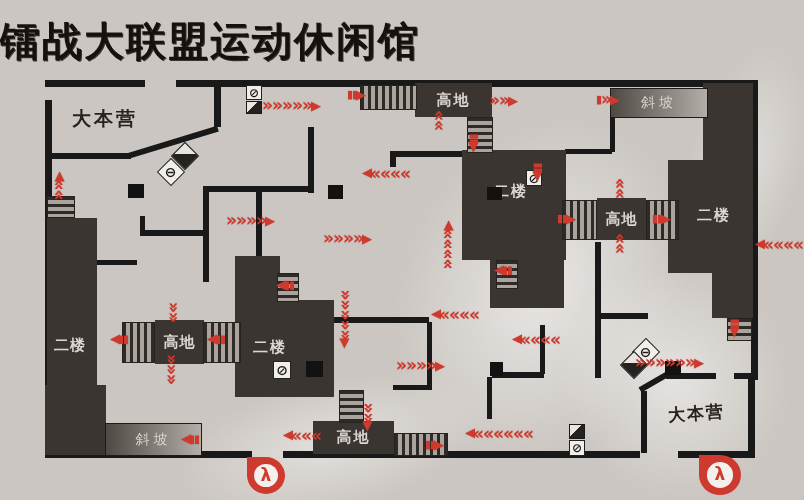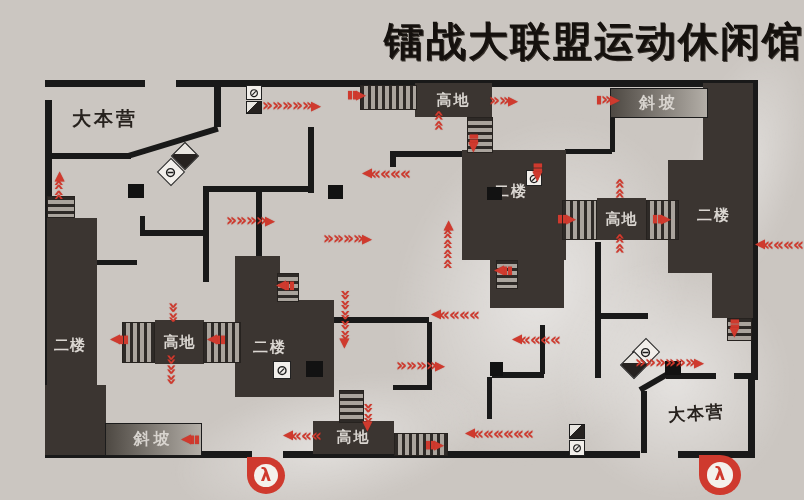--- a/index.html
+++ b/index.html
@@ -1,31 +1,31 @@
 <!DOCTYPE html>
 <html style="--background: #cbc6c1; --wall: #191919; --platform: #3b3531; --arrow-red: #cf3a2e; --stair-dark: #2e2a27; --stair-light: #aaa49d; --slope-dark: #4e4943; --slope-light: #b3aea7; --label-on-dark: #dad6d1; --label-dark: #27221e;"><head>
 <meta charset="utf-8">
 <style>
   html,body{margin:0;padding:0;}
   .stage{position:relative;width:804px;height:500px;background:var(--background,#cbc6c1);
          font-family:"DejaVu Sans",sans-serif;overflow:hidden;}
-  .title{position:absolute;left:0;top:14px;width:100%;text-align:right;
+  .title{position:absolute;left:0;top:14px;width:100%;text-align:left;
          font-size:40px;font-weight:900;color:#15110e;letter-spacing:2px;
          text-shadow:1px 1px 0 #3a342e;}
   .ghost{position:absolute;pointer-events:none;}
   .wall{position:absolute;background:var(--wall,#191919);}
   .plat{position:absolute;background:var(--platform,#3b3531);text-align:center;}
   .pillar{position:absolute;background:#121212;}
   .stairs{position:absolute;border:1px solid #26221f;box-sizing:border-box;}
   .st-h{background:repeating-linear-gradient(to bottom,var(--stair-dark,#2e2a27) 0 3px,var(--stair-light,#aaa49d) 3px 7px);}
   .st-v{background:repeating-linear-gradient(to right,var(--stair-dark,#2e2a27) 0 3px,var(--stair-light,#aaa49d) 3px 7px);}
   .slope{position:absolute;border:1px solid #1c1c1c;box-sizing:border-box;
          background:linear-gradient(to right,var(--slope-dark,#4e4943),var(--slope-light,#b3aea7));
          display:flex;align-items:center;justify-content:center;}
-  .slope .lbl{position:static;color:#d8d4cf;font-size:16px;letter-spacing:4px;font-weight:bold;}
+  .slope .lbl{position:static;color:#d8d4cf;font-size:14px;letter-spacing:4px;font-weight:normal;}
   .lbl{position:absolute;font-weight:bold;white-space:nowrap;}
   .lbl.on-dark{color:var(--label-on-dark,#dad6d1);}
   .lbl.dark{color:var(--label-dark,#27221e);}
   .plat.center{display:flex;align-items:center;justify-content:center;}
   .plat.center .lbl{position:static;}
   .arrow{position:absolute;height:16px;display:flex;align-items:center;
          color:var(--arrow-red,#cf3a2e);font-weight:bold;line-height:1;white-space:nowrap;
          text-shadow:0 0 1px rgba(160,30,20,.5);}
   .arrow .chev{font-size:17px;letter-spacing:-1px;}
   .arrow .bars{font-size:11px;letter-spacing:-1px;}

